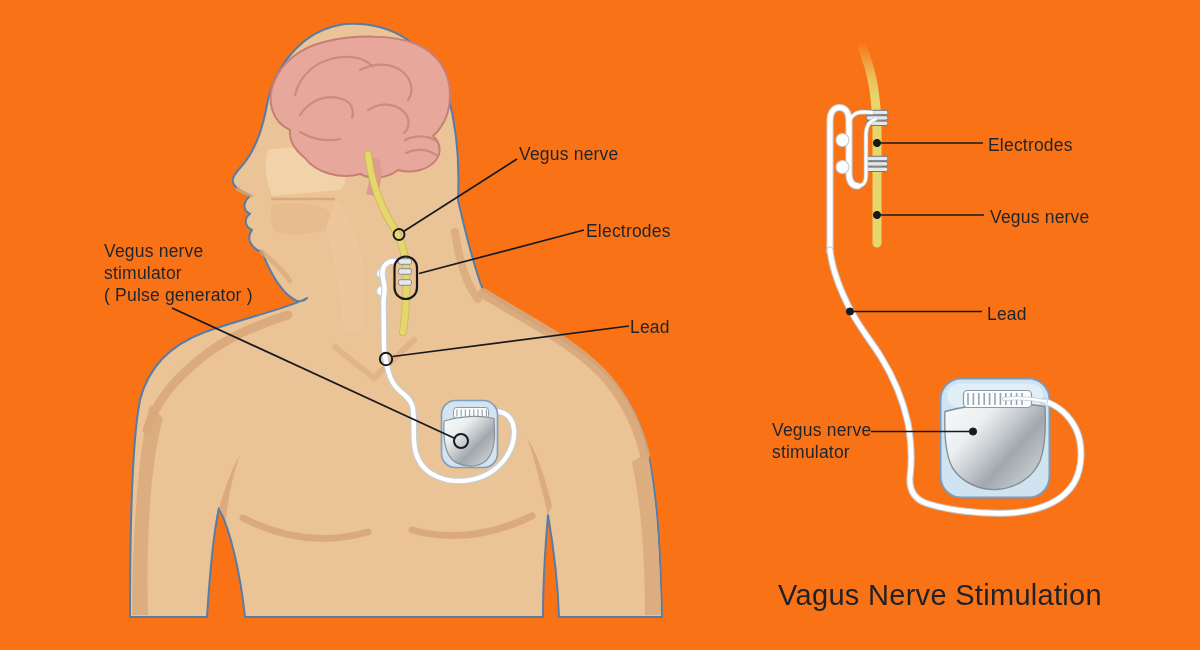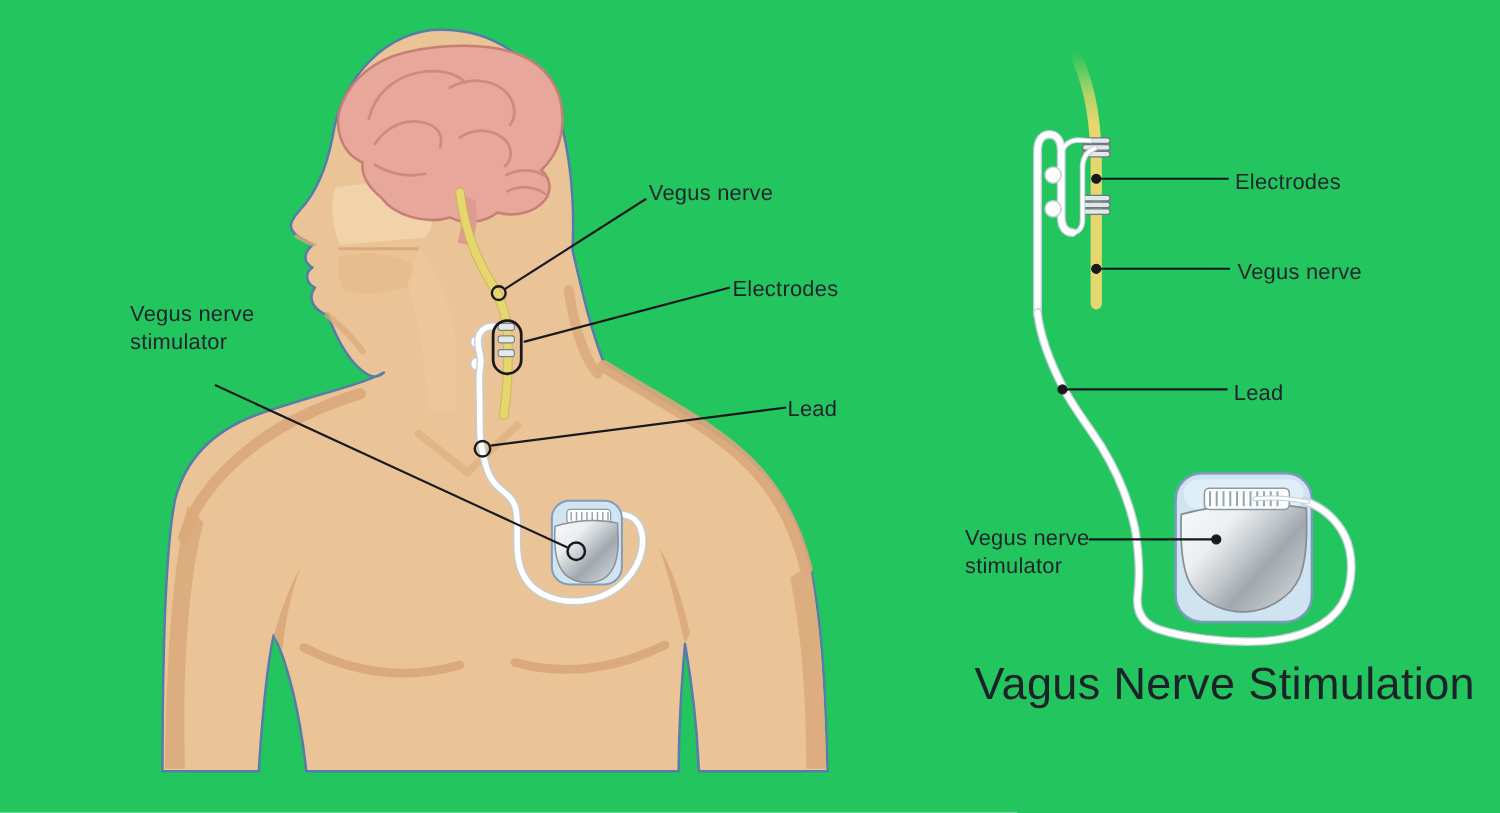--- a/index.html
+++ b/index.html
@@ -1,37 +1,37 @@
 <!DOCTYPE html>
 <html><head>
 <meta charset="utf-8">
 <style>
   html,body{margin:0;padding:0;}
   .canvas{
     position:relative;
     width:1200px;height:650px;
-    background:#22c55e;
+    background:#f97316;
     overflow:hidden;
     font-family:"Liberation Sans", sans-serif;
   }
   svg{position:absolute;left:0;top:0;}
   .lbl{
     position:absolute;
     color:#1f242c;
     font-size:17.5px;
     line-height:22px;
     white-space:nowrap;
     letter-spacing:.2px;
   }
   .title{
     position:absolute;
-    left:700px;top:528px;width:480px;
-    text-align:right;
+    left:700px;top:576px;width:480px;
+    text-align:center;
     color:#1d222a;
-    font-size:36px;
+    font-size:29px;
     line-height:38px;
     letter-spacing:.3px;
   }
 </style>
 </head>
 <body>
 
 <div class="canvas">
 
 <svg width="1200" height="650" viewBox="0 0 1200 650">
@@ -263,20 +263,21 @@
   </g>
 </svg>
 
 <div class="lbl" style="left:519px;top:143px">Vegus nerve</div>
 <div class="lbl" style="left:586px;top:220px">Electrodes</div>
 <div class="lbl" style="left:630px;top:316px">Lead</div>
 
 <div class="lbl" style="left:104px;top:240px">
   <div>Vegus nerve</div>
   <div>stimulator</div>
+  <div>( Pulse generator )</div>
 </div>
 
 <div class="lbl" style="left:988px;top:134px">Electrodes</div>
 <div class="lbl" style="left:990px;top:206px">Vegus nerve</div>
 <div class="lbl" style="left:987px;top:303px">Lead</div>
 
 <div class="lbl" style="left:772px;top:419px">
   <div>Vegus nerve</div>
   <div>stimulator</div>
 </div>

